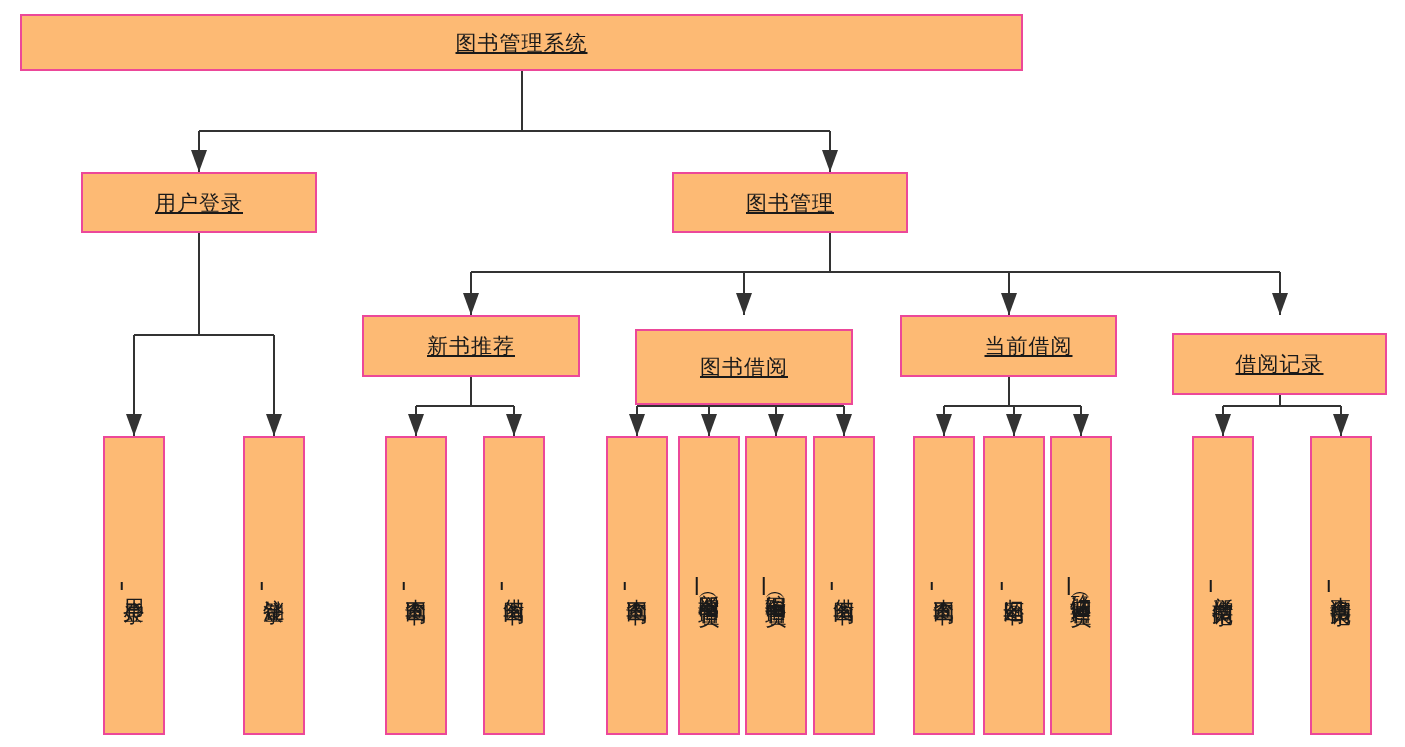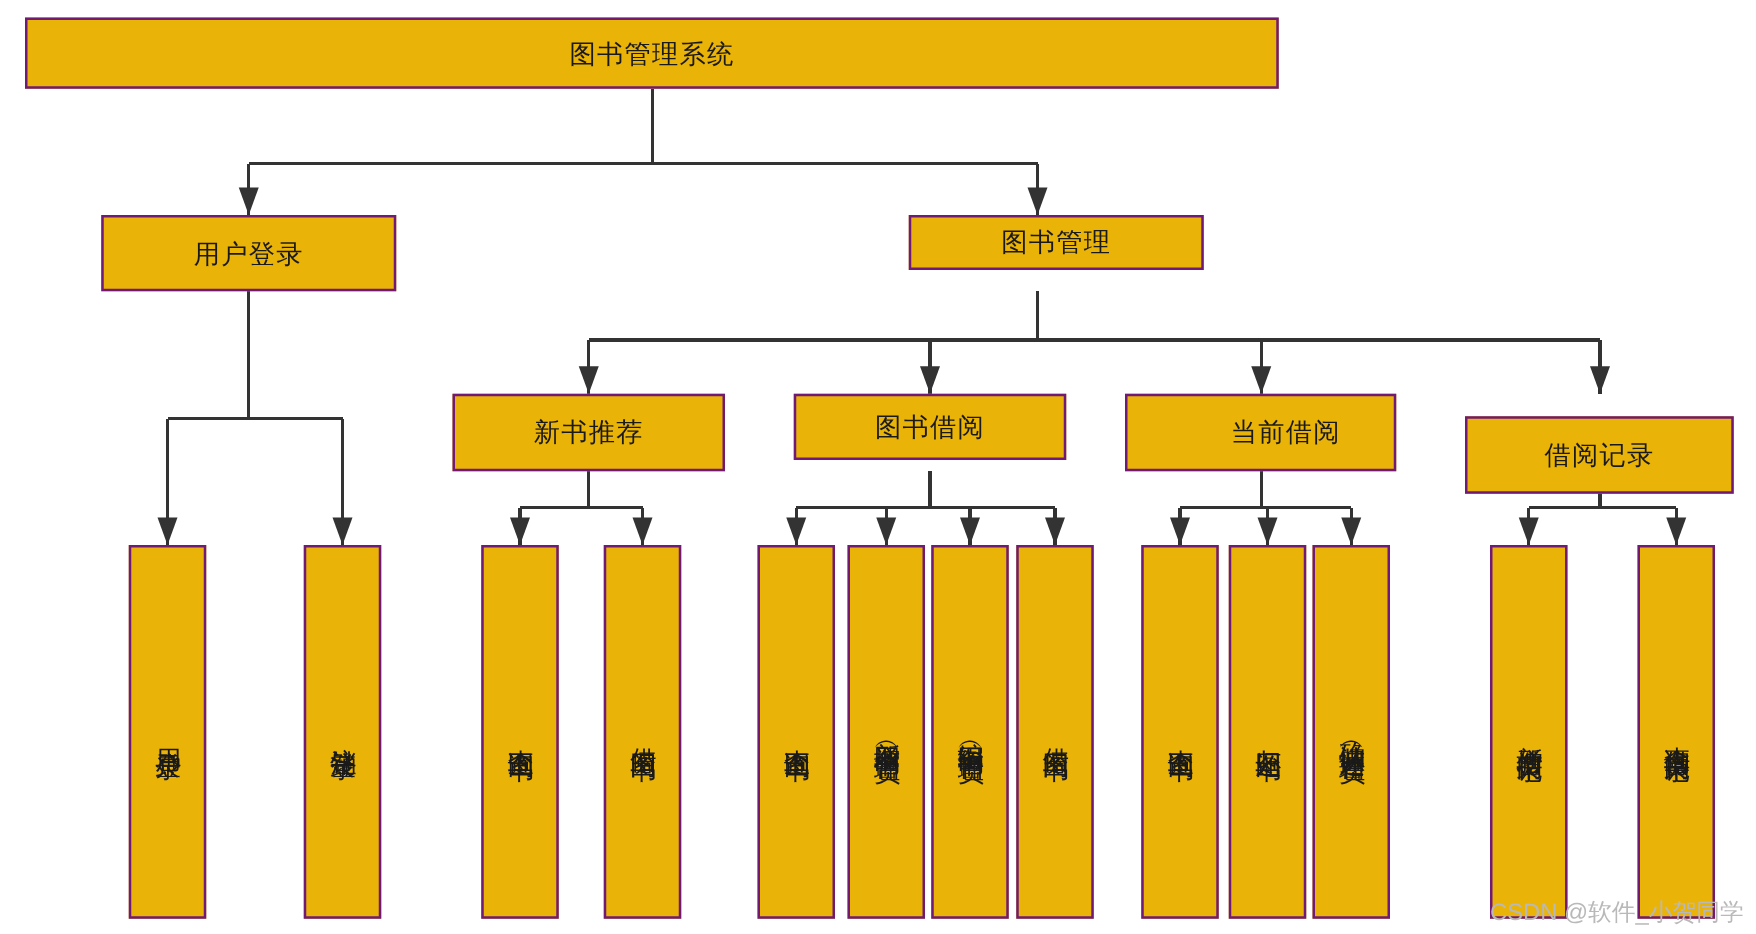--- a/index.html
+++ b/index.html
@@ -19,26 +19,27 @@
     position: absolute;
     left: 0;
     top: 0;
     width: 1405px;
     height: 747px;
     pointer-events: none;
   }
   .node {
     position: absolute;
     box-sizing: border-box;
-    border: 2px solid #701a75;
-    background: #eab308;
+    border: 2px solid #ec4899;
+    background: #fdba74;
     display: flex;
     align-items: center;
     justify-content: center;
     color: #1a1a1a;
+    text-decoration: underline;
   }
   .node.horiz {
     font-size: 21px;
     letter-spacing: 1px;
   }
   .node.vert {
     font-size: 21px;
     letter-spacing: 0px;
   }
   .node.vert .vtext {
@@ -119,27 +120,27 @@
       <line x1="1341" y1="406" x2="1341" y2="436" stroke="#333333" stroke-width="2.6" shape-rendering="crispEdges"></line>
       <path d="M 1333 414 L 1349 414 L 1341 436 Z" fill="#333333"></path>
     </svg>
   <div id="nodes">
       <div class="node horiz" style="left: 20px; top: 14px; width: 1003px; height: 57px;">
         <span class="htext">图书管理系统</span>
       </div>
       <div class="node horiz" style="left: 81px; top: 172px; width: 236px; height: 61px;">
         <span class="htext">用户登录</span>
       </div>
-      <div class="node horiz" style="left: 727px; top: 172px; width: 236px; height: 44px;">
+      <div class="node horiz" style="left: 672px; top: 172px; width: 236px; height: 61px;">
         <span class="htext">图书管理</span>
       </div>
       <div class="node horiz" style="left: 362px; top: 315px; width: 218px; height: 62px;">
         <span class="htext">新书推荐</span>
       </div>
-      <div class="node horiz" style="left: 635px; top: 315px; width: 218px; height: 53px;">
+      <div class="node horiz" style="left: 635px; top: 329px; width: 218px; height: 76px;">
         <span class="htext">图书借阅</span>
       </div>
       <div class="node horiz" style="left: 900px; top: 315px; width: 217px; height: 62px; padding-left: 40px;">
         <span class="htext">当前借阅</span>
       </div>
       <div class="node horiz" style="left: 1172px; top: 333px; width: 215px; height: 62px;">
         <span class="htext">借阅记录</span>
       </div>
       <div class="node vert" style="left: 103px; top: 436px; width: 62px; height: 299px;">
         <span class="vtext">用户登录</span>
@@ -174,14 +175,13 @@
       <div class="node vert" style="left: 1050px; top: 436px; width: 62px; height: 299px;">
         <span class="vtext">确认归还（管理员）</span>
       </div>
       <div class="node vert" style="left: 1192px; top: 436px; width: 62px; height: 299px;">
         <span class="vtext">新增借阅记录</span>
       </div>
       <div class="node vert" style="left: 1310px; top: 436px; width: 62px; height: 299px;">
         <span class="vtext">查询借阅记录</span>
       </div>
     </div>
-  <div id="watermark">CSDN @软件_小贺同学</div>
 </div>
 
 </body></html>

